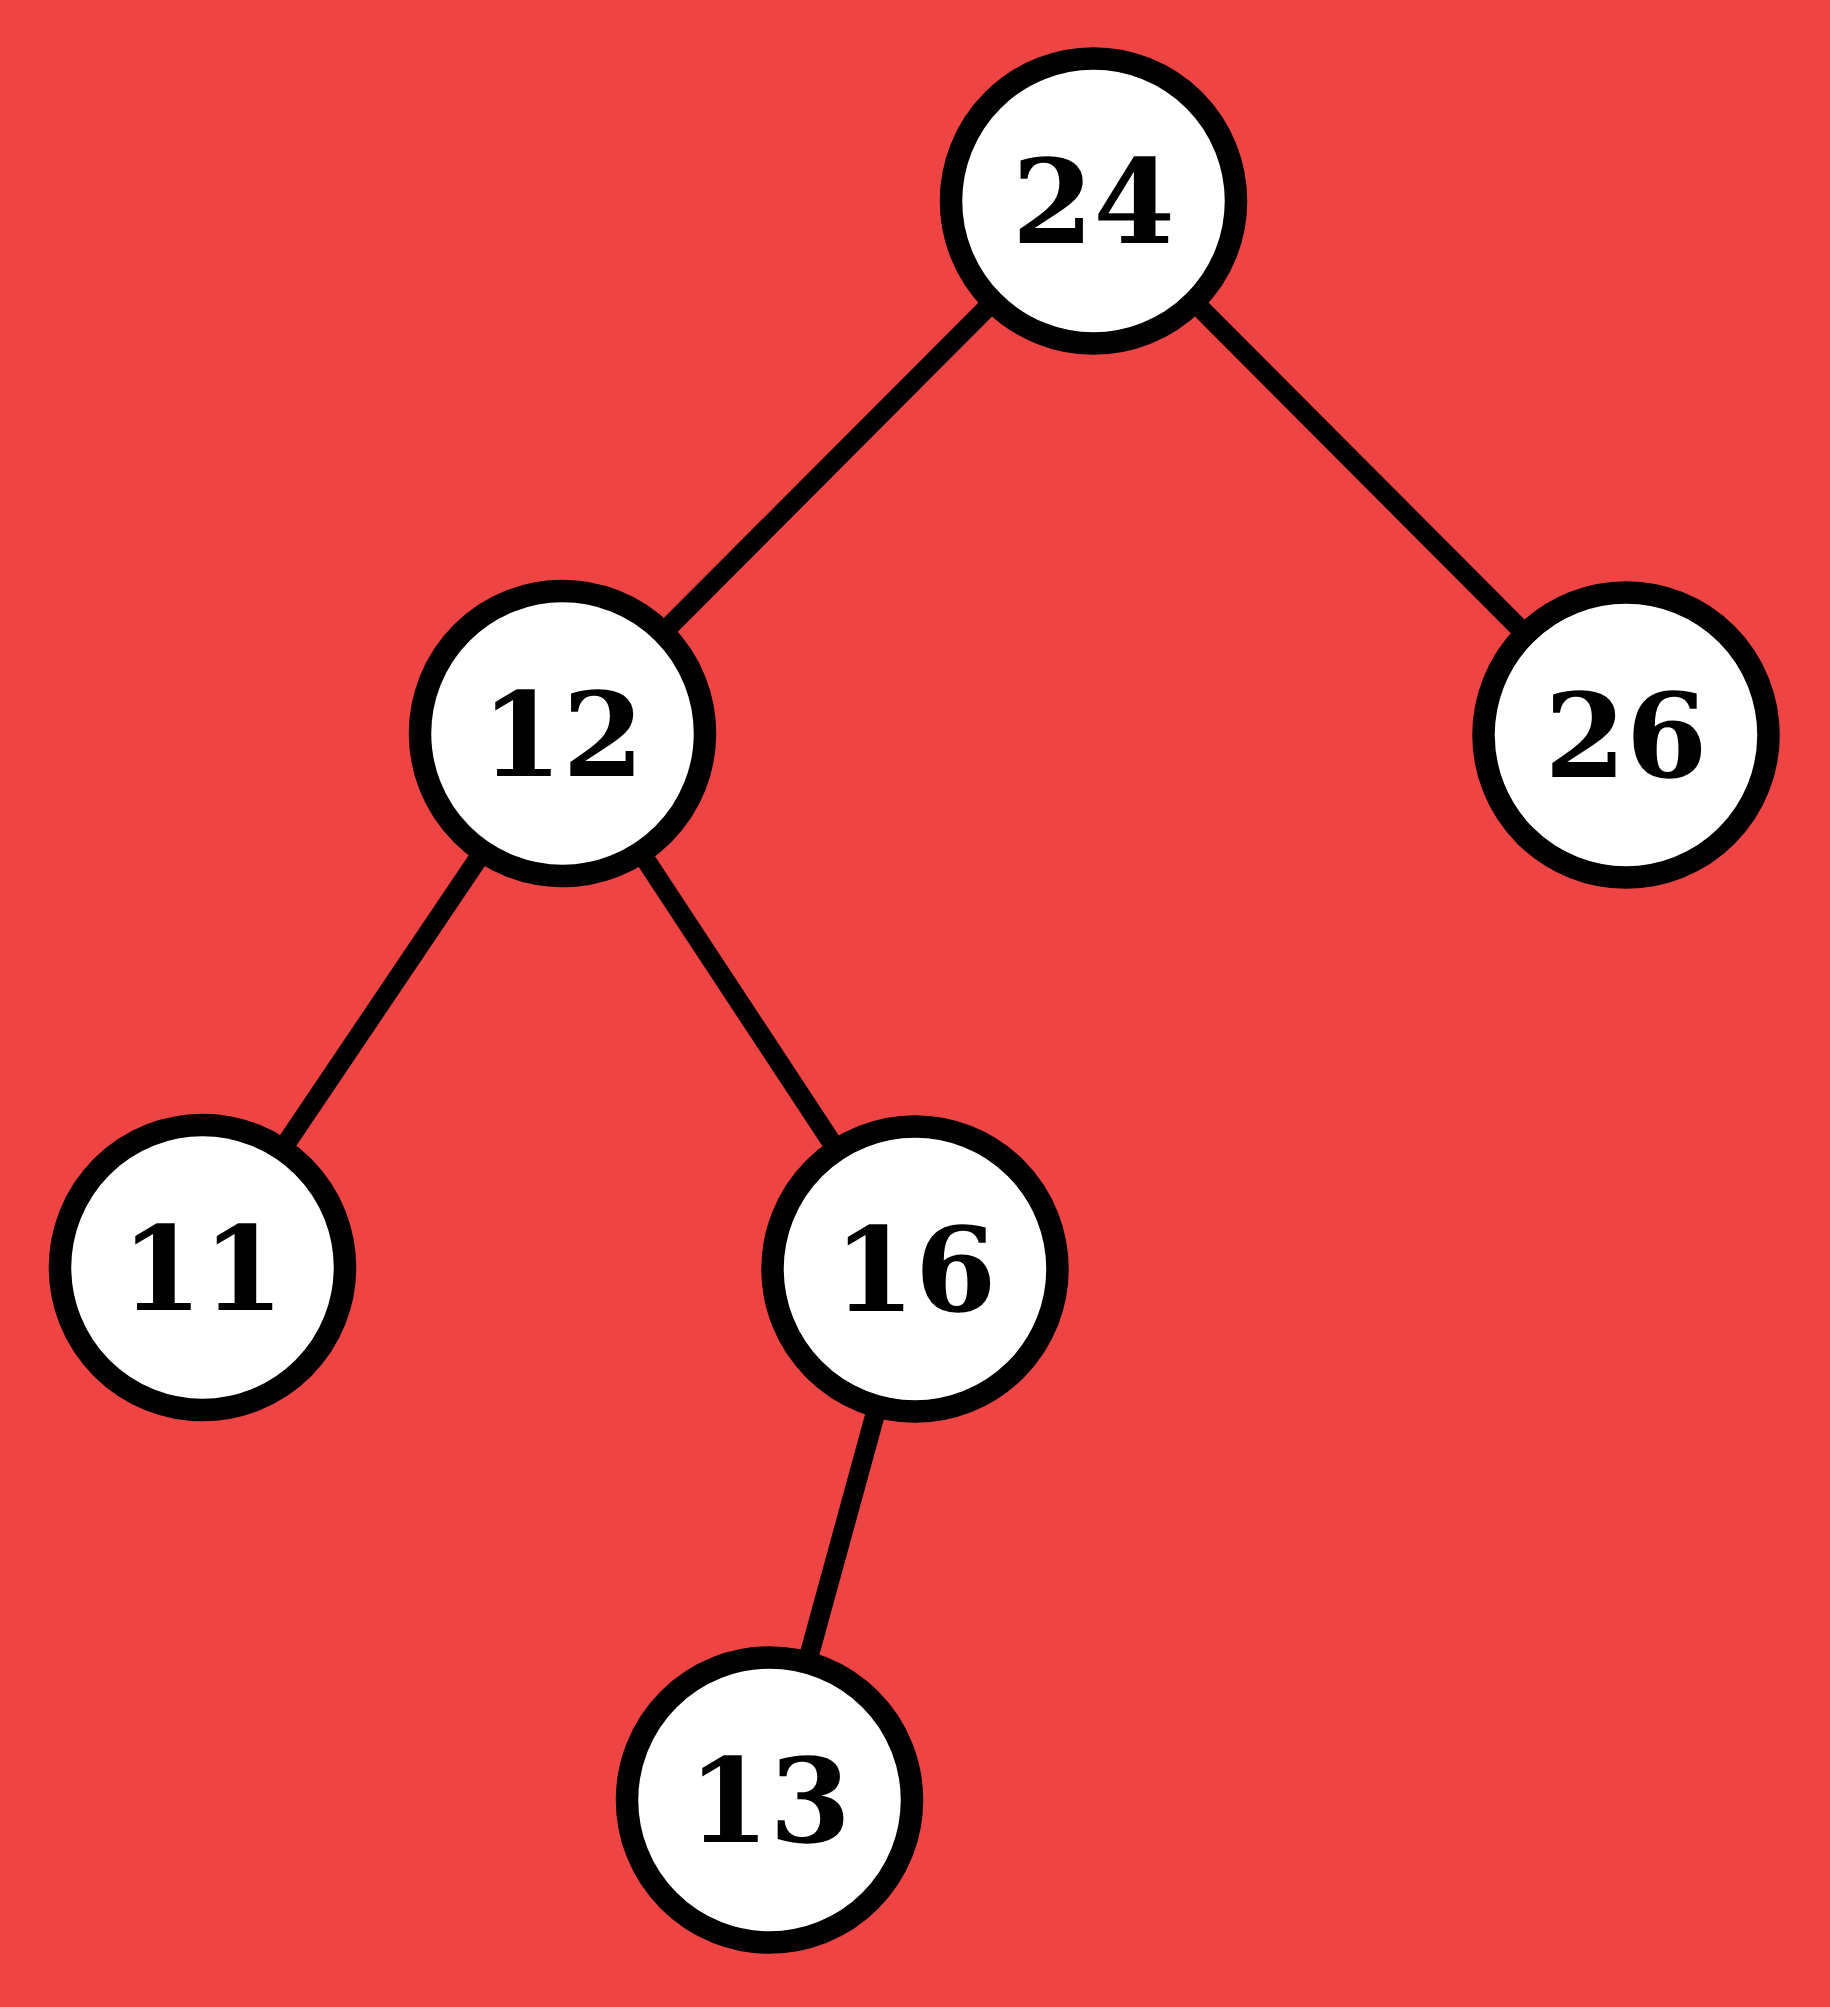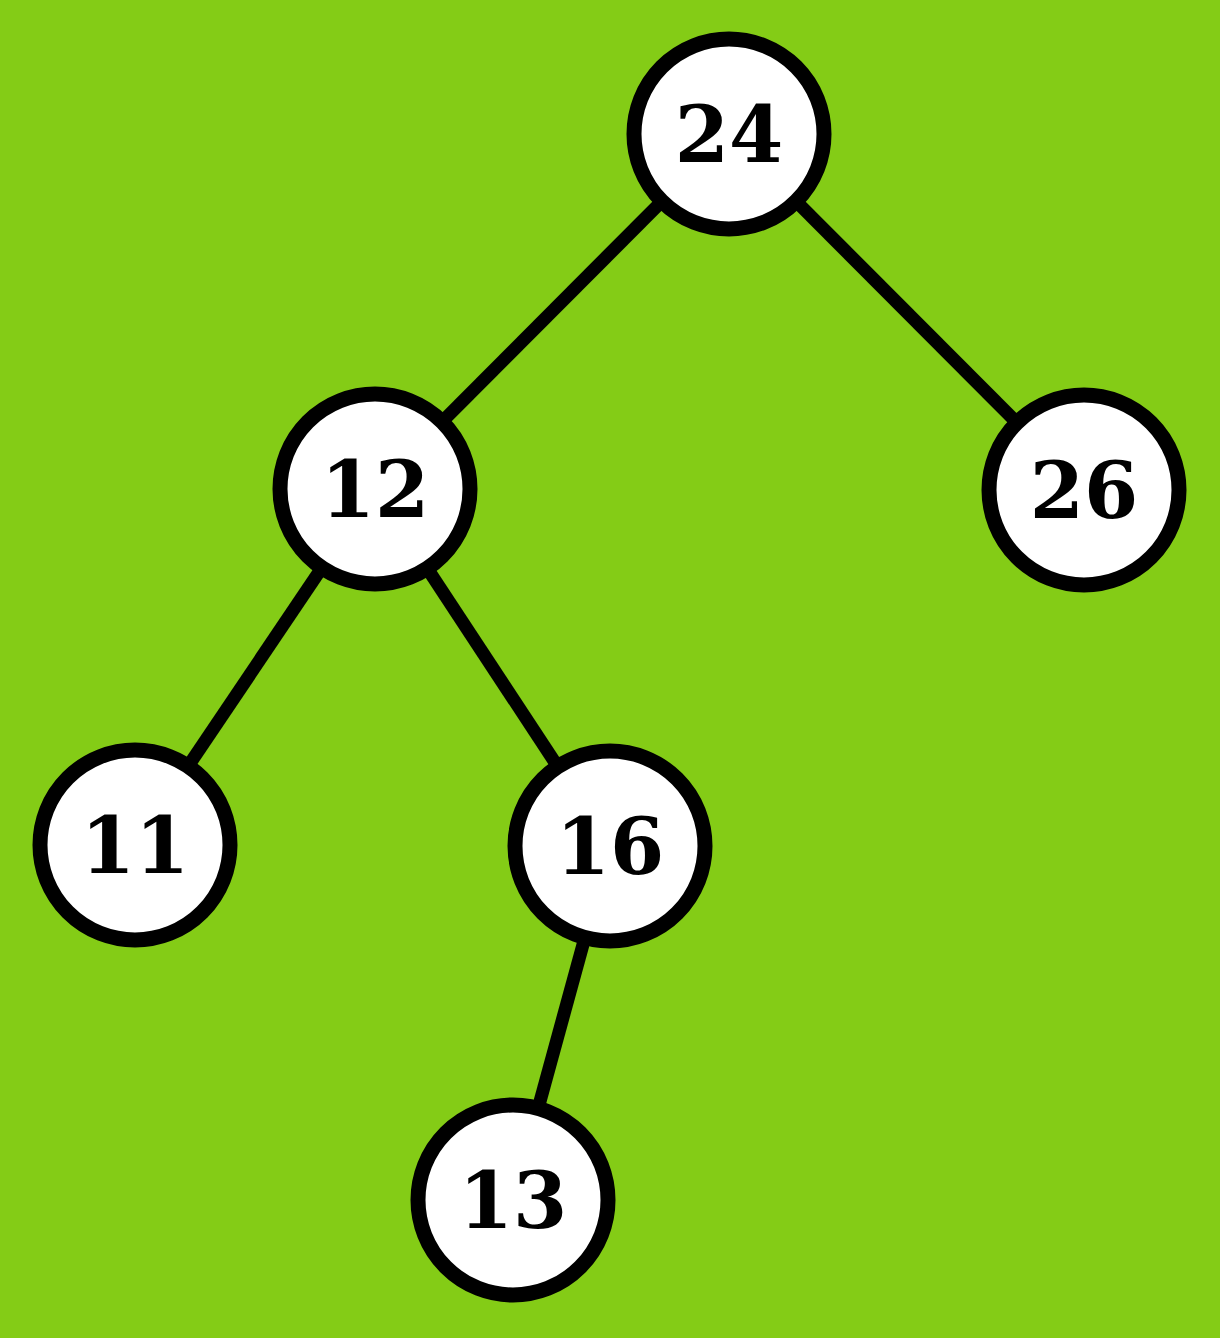--- a/index.html
+++ b/index.html
@@ -4,21 +4,21 @@
 <style>
   html, body {
     margin: 0;
     padding: 0;
     background: #ffffff;
   }
   .stage {
     width: 1220px;
     height: 1338px;
     position: relative;
-    background: #84cc16;
+    background: #ef4444;
     overflow: hidden;
   }
   svg {
     display: block;
   }
   .node-label {
     font-family: "DejaVu Serif", "Liberation Serif", serif;
     font-weight: 700;
   }
 </style>

